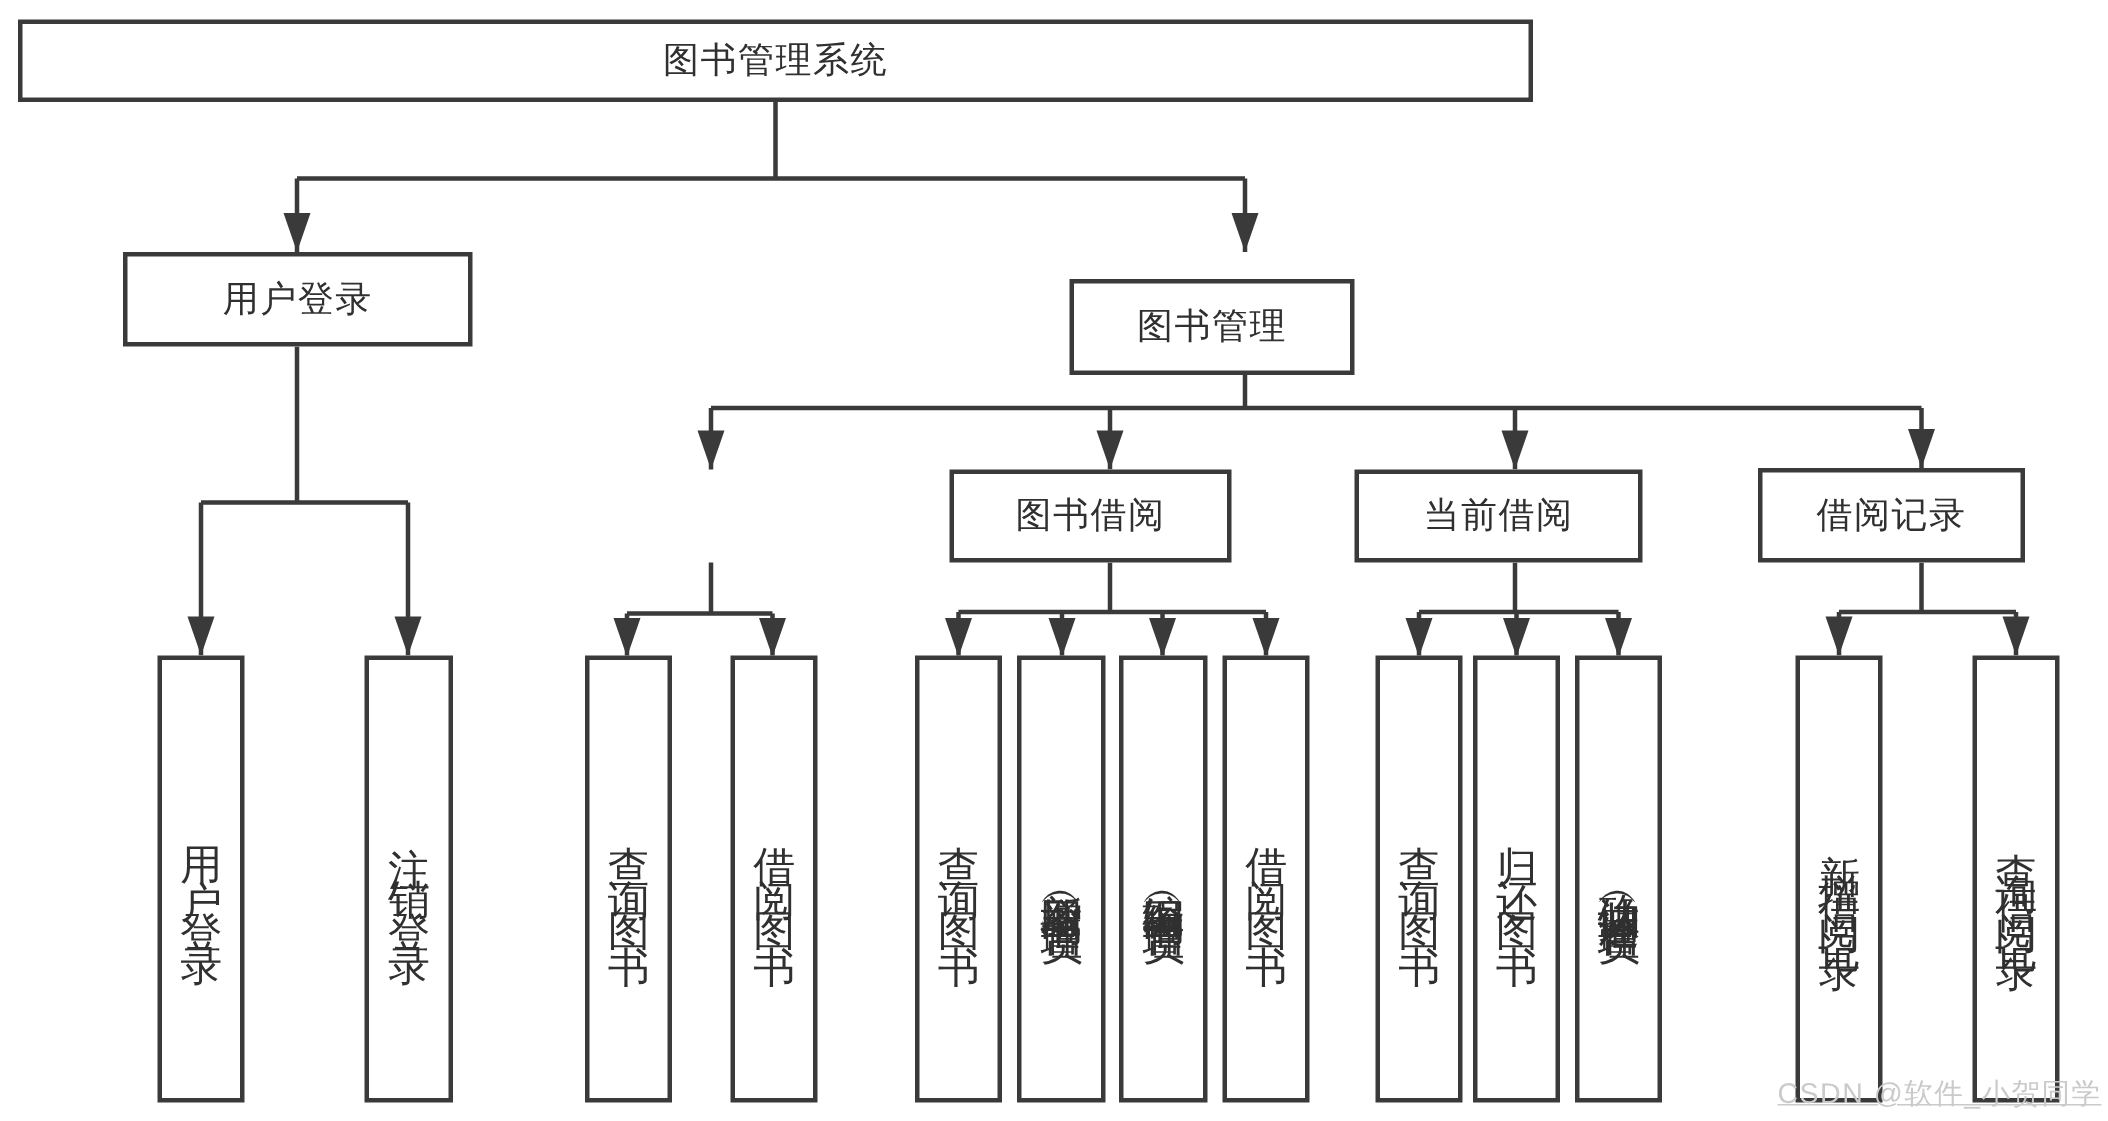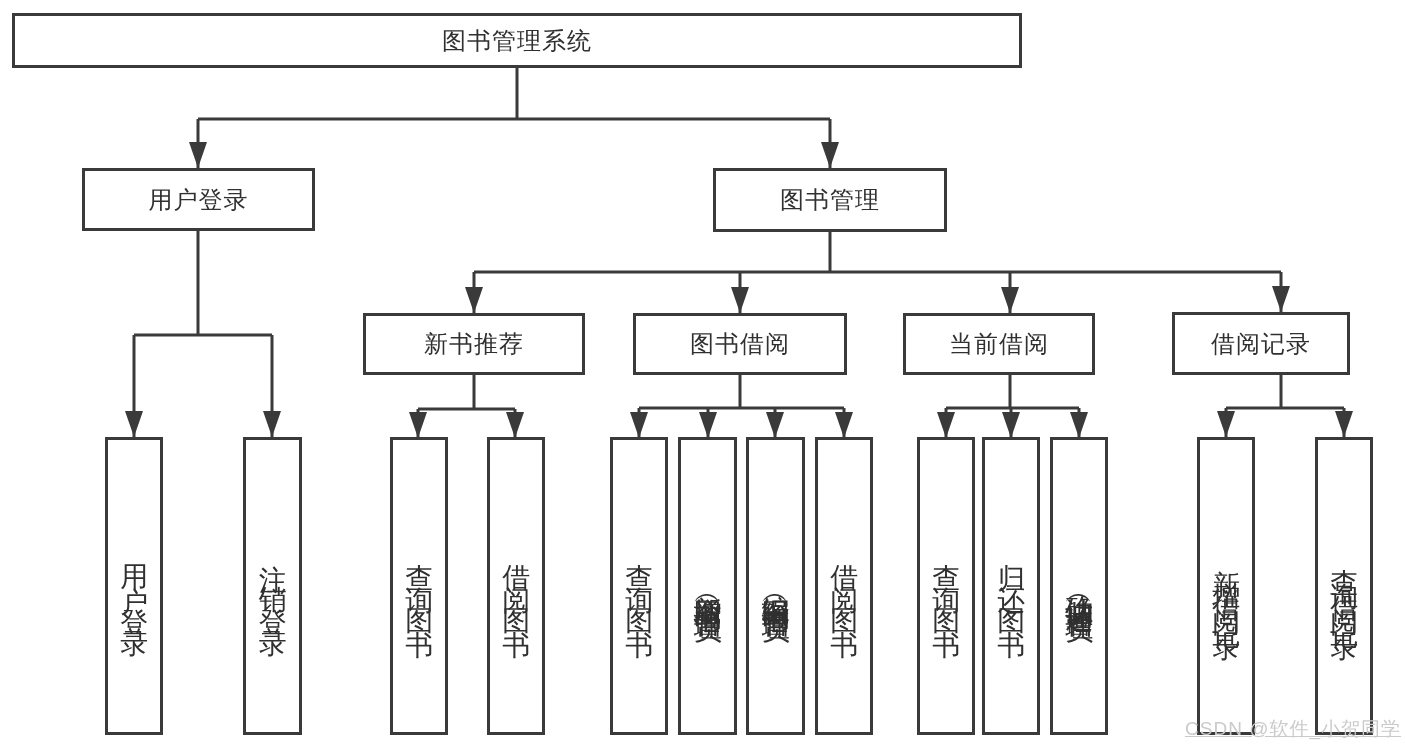--- a/index.html
+++ b/index.html
@@ -129,28 +129,25 @@
     </g>
   </svg>
 
   <div class="node hbox root">
     <span>图书管理系统</span>
   </div>
 
   <div class="node hbox" style="left:82px;top:168px;width:233px;height:63px">
     <span>用户登录</span>
   </div>
-  <div class="node hbox" style="left:713px;top:168px;width:234px;height:64px">
+  <div class="node hbox" style="left:713px;top:186px;width:190px;height:64px">
     <span>图书管理</span>
   </div>
 
-  <div class="node hbox" style="left:363px;top:313px;width:222px;height:62px">
-    <span>新书推荐</span>
-  </div>
-  <div class="node hbox" style="left:633px;top:313px;width:214px;height:62px">
+  <div class="node hbox" style="left:633px;top:313px;width:188px;height:62px">
     <span>图书借阅</span>
   </div>
   <div class="node hbox" style="left:903px;top:313px;width:192px;height:62px">
     <span>当前借阅</span>
   </div>
   <div class="node hbox" style="left:1172px;top:312px;width:178px;height:63px">
     <span>借阅记录</span>
   </div>
 
   <div class="node leaf chars4" style="left:105px;width:58px">

